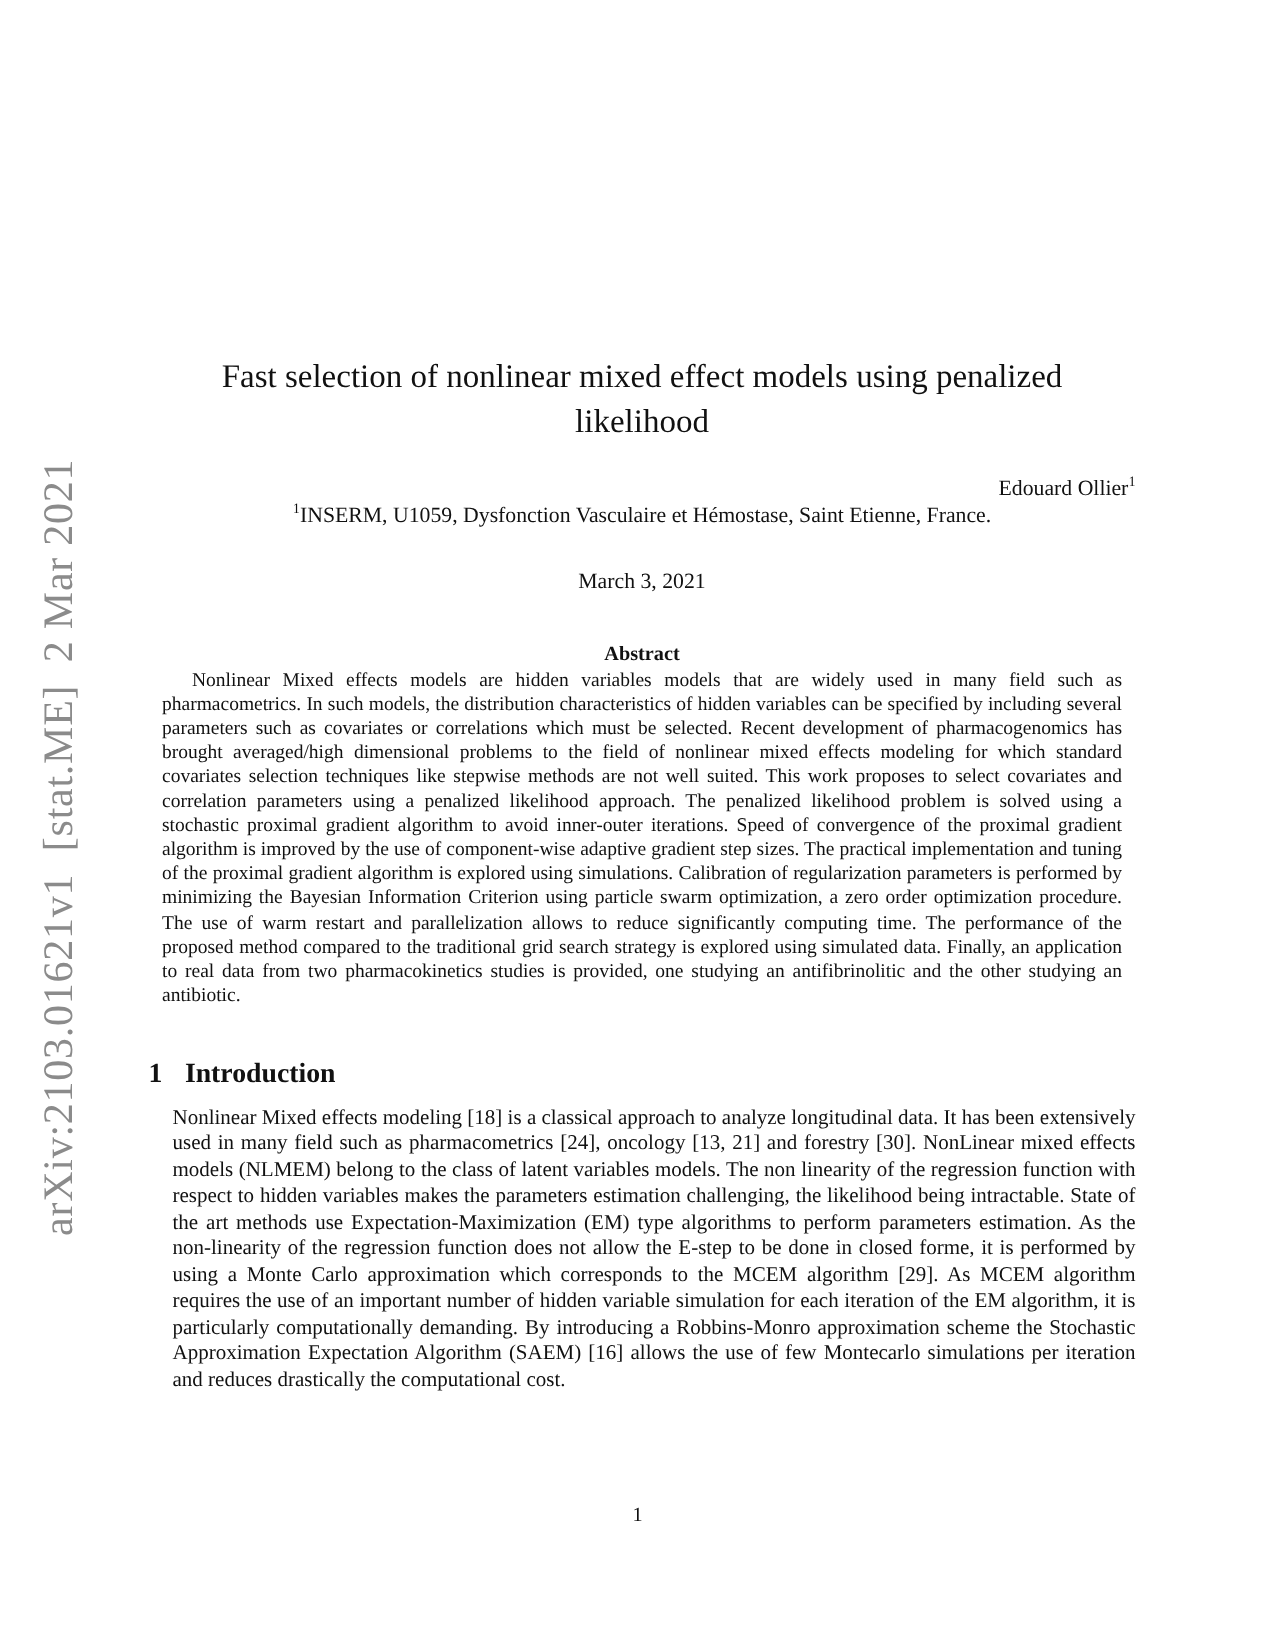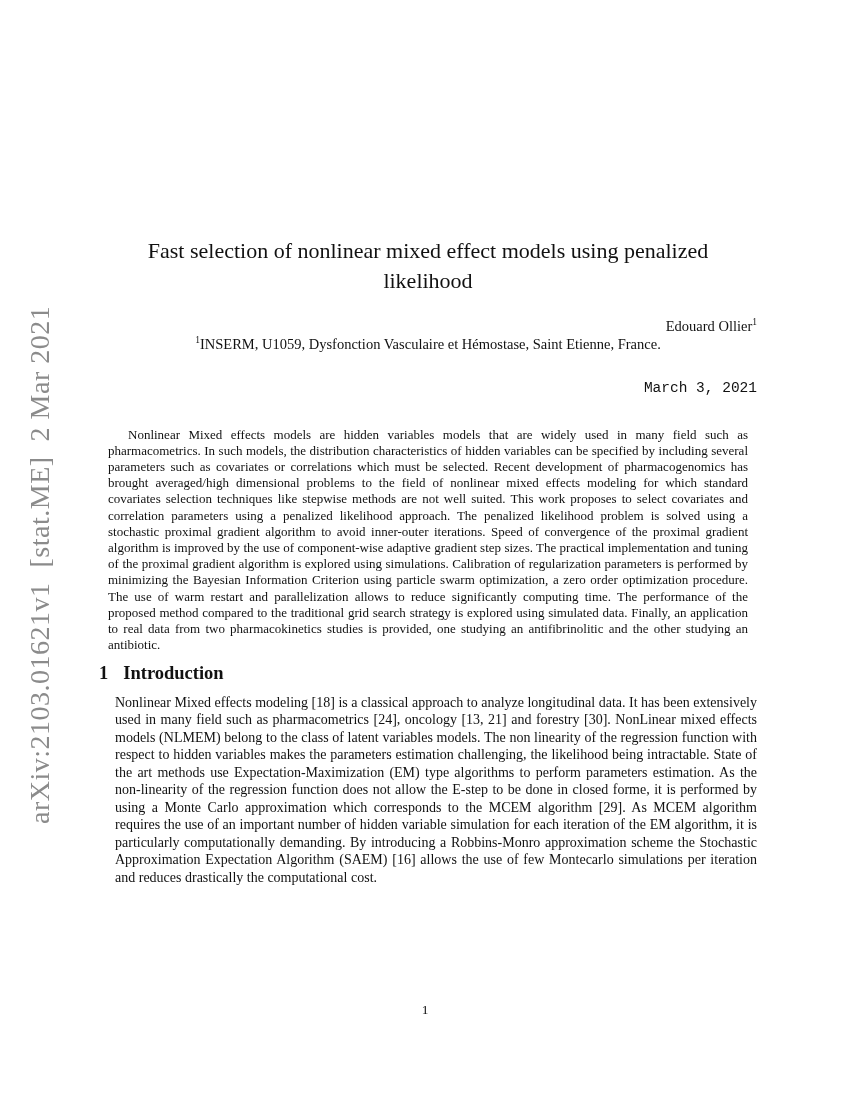--- a/index.html
+++ b/index.html
@@ -46,39 +46,38 @@
     text-align: right;
   }
   .affiliation {
     font-size: 14.5px;
     text-align: center;
   }
   sup { font-size: 9.5px; }
   .date {
     margin-top: 27px;
     font-size: 14.5px;
-    text-align: right;
-    font-family: Liberation Mono, monospace;
+    text-align: center;
   }
   .abstract { margin-top: 31px; }
   .abstract-heading {
     font-size: 13.5px;
     font-weight: bold;
     text-align: center;
   }
   .abstract-body {
-    margin-top: 12px;
+    margin-top: 1px;
     padding: 0 9px;
     font-size: 13px;
     line-height: 16.2px;
     text-align: justify;
     text-indent: 20px;
   }
   .section-heading {
-    margin-top: 7px;
+    margin-top: 32px;
     font-size: 18.5px;
     font-weight: bold;
     line-height: 24px;
   }
   .section-number { margin-right: 15px; }
   .body-par {
     margin-top: 9px;
     font-size: 14px;
     line-height: 17.5px;
     text-align: justify;
@@ -104,20 +103,21 @@
 
     <h1 class="title">Fast selection of nonlinear mixed effect models using penalized likelihood</h1>
 
     <div class="author"><span>Edouard Ollier</span><sup>1</sup></div>
 
     <div class="affiliation"><sup>1</sup><span>INSERM, U1059, Dysfonction Vasculaire et Hémostase, Saint Etienne, France.</span></div>
 
     <div class="date">March 3, 2021</div>
 
     <div class="abstract">
+      <div class="abstract-heading">Abstract</div>
       <p class="abstract-body">Nonlinear Mixed effects models are hidden variables models that are widely used in many field such as pharmacometrics. In such models, the distribution characteristics of hidden variables can be specified by including several parameters such as covariates or correlations which must be selected. Recent development of pharmacogenomics has brought averaged/high dimensional problems to the field of nonlinear mixed effects modeling for which standard covariates selection techniques like stepwise methods are not well suited. This work proposes to select covariates and correlation parameters using a penalized likelihood approach. The penalized likelihood problem is solved using a stochastic proximal gradient algorithm to avoid inner-outer iterations. Speed of convergence of the proximal gradient algorithm is improved by the use of component-wise adaptive gradient step sizes. The practical implementation and tuning of the proximal gradient algorithm is explored using simulations. Calibration of regularization parameters is performed by minimizing the Bayesian Information Criterion using particle swarm optimization, a zero order optimization procedure. The use of warm restart and parallelization allows to reduce significantly computing time. The performance of the proposed method compared to the traditional grid search strategy is explored using simulated data. Finally, an application to real data from two pharmacokinetics studies is provided, one studying an antifibrinolitic and the other studying an antibiotic.</p>
     </div>
 
     <h2 class="section-heading"><span class="section-number">1</span><span>Introduction</span></h2>
 
     <p class="body-par">Nonlinear Mixed effects modeling [18] is a classical approach to analyze longitudinal data. It has been extensively used in many field such as pharmacometrics [24], oncology [13, 21] and forestry [30]. NonLinear mixed effects models (NLMEM) belong to the class of latent variables models. The non linearity of the regression function with respect to hidden variables makes the parameters estimation challenging, the likelihood being intractable. State of the art methods use Expectation-Maximization (EM) type algorithms to perform parameters estimation. As the non-linearity of the regression function does not allow the E-step to be done in closed forme, it is performed by using a Monte Carlo approximation which corresponds to the MCEM algorithm [29]. As MCEM algorithm requires the use of an important number of hidden variable simulation for each iteration of the EM algorithm, it is particularly computationally demanding. By introducing a Robbins-Monro approximation scheme the Stochastic Approximation Expectation Algorithm (SAEM) [16] allows the use of few Montecarlo simulations per iteration and reduces drastically the computational cost.</p>
 
 
   </div>
 

